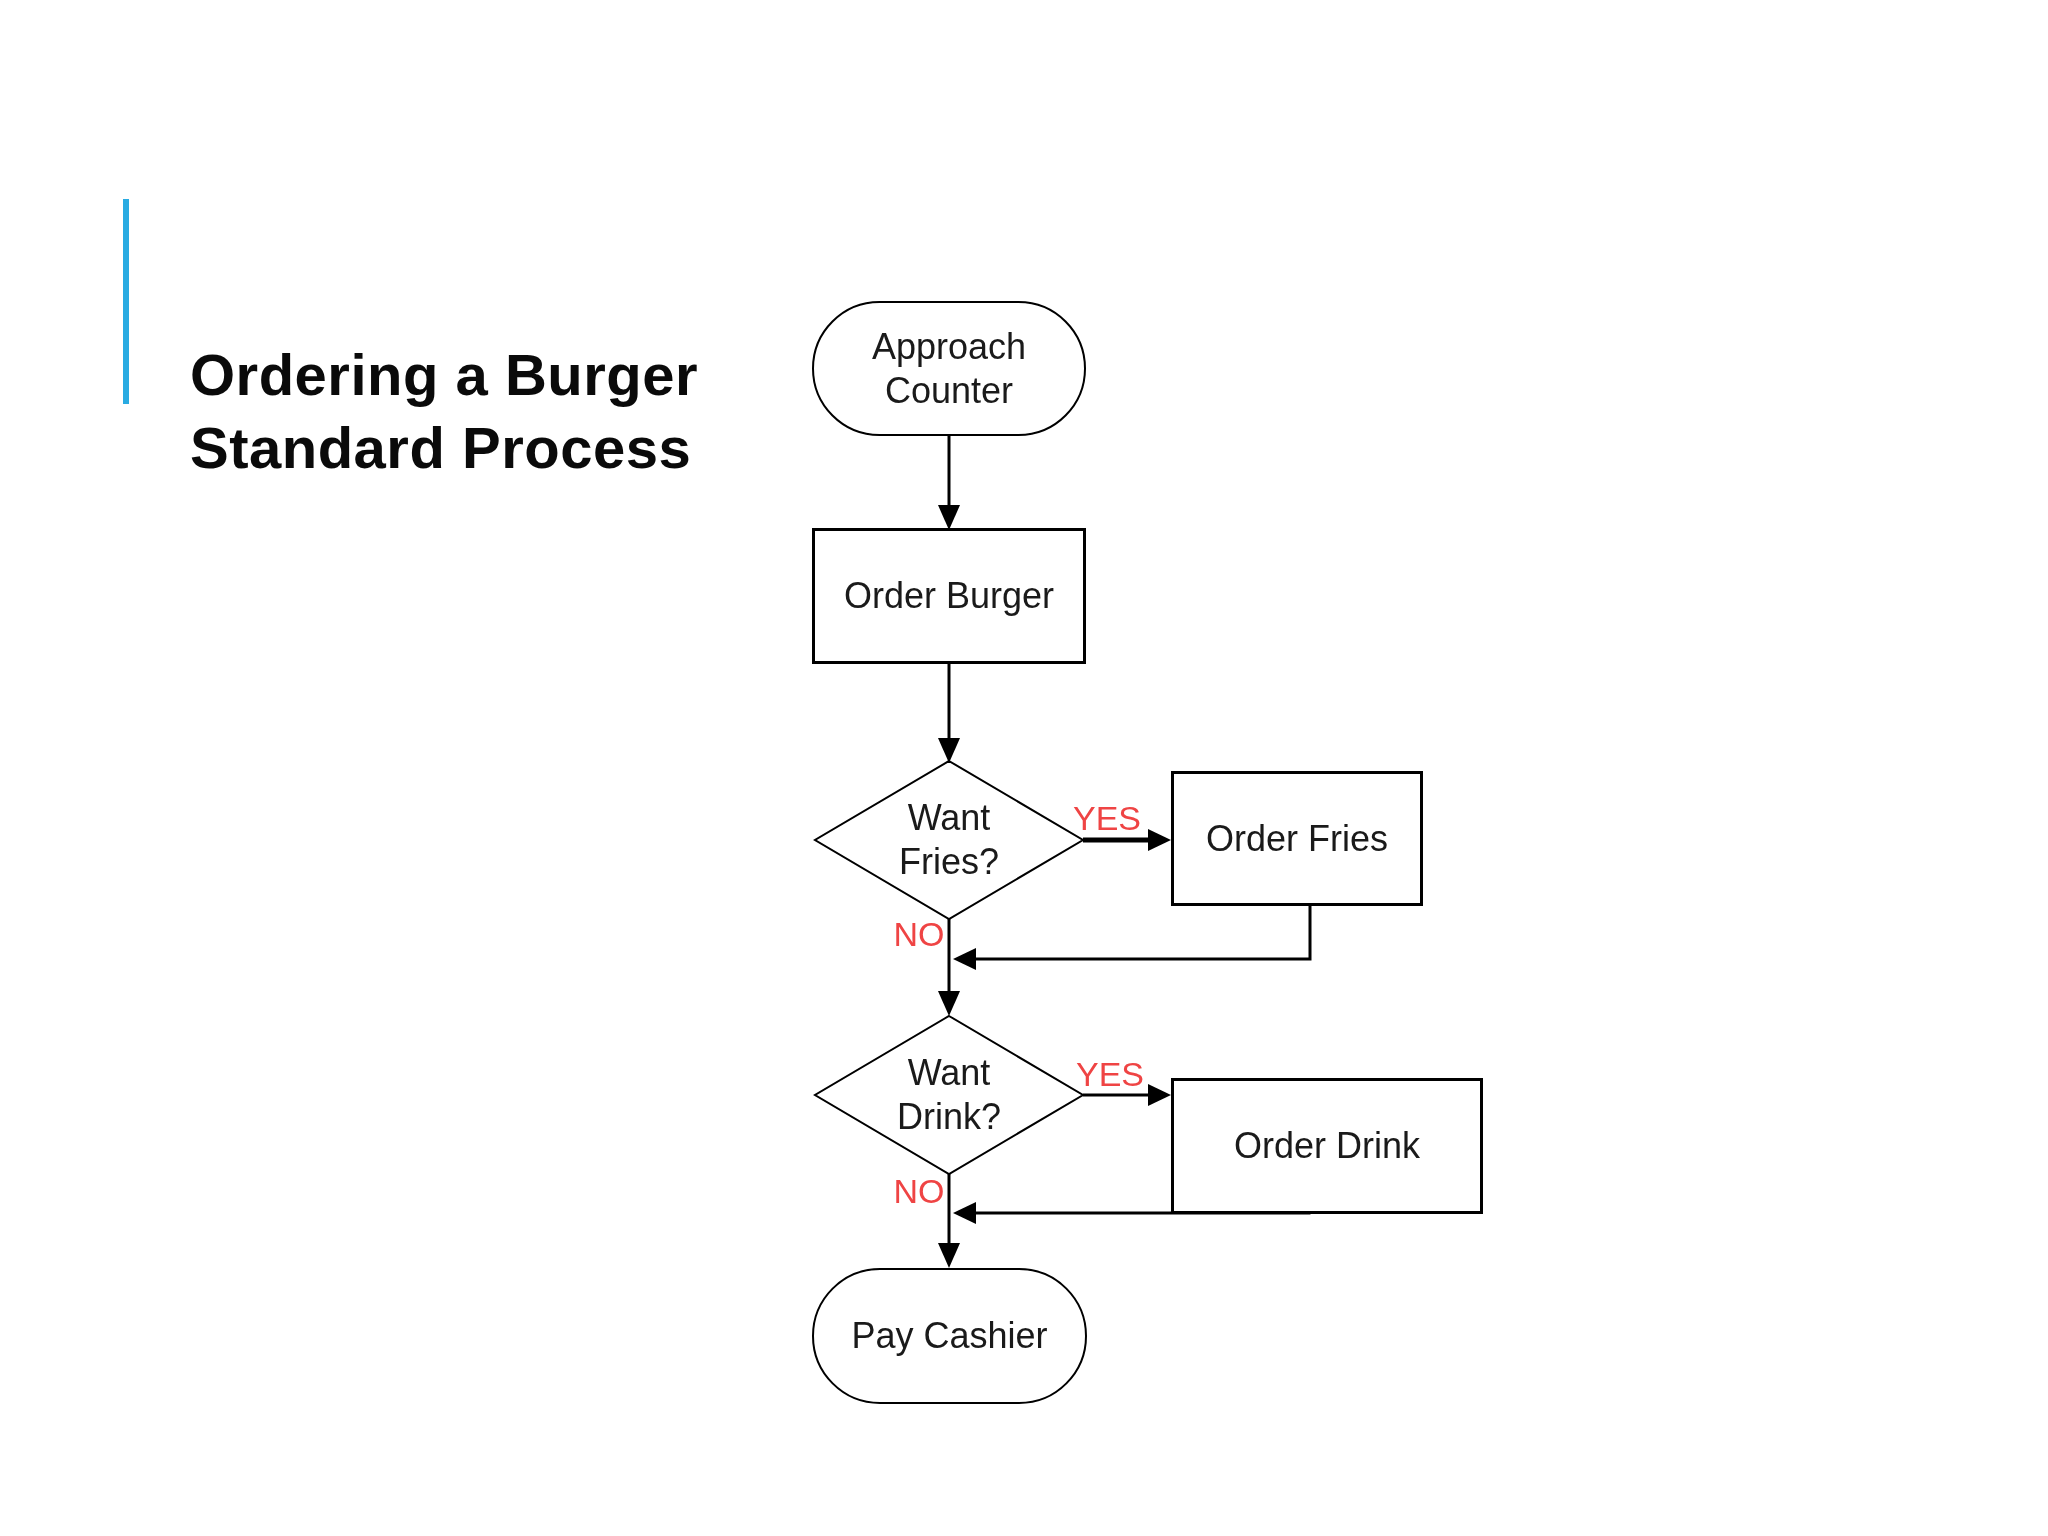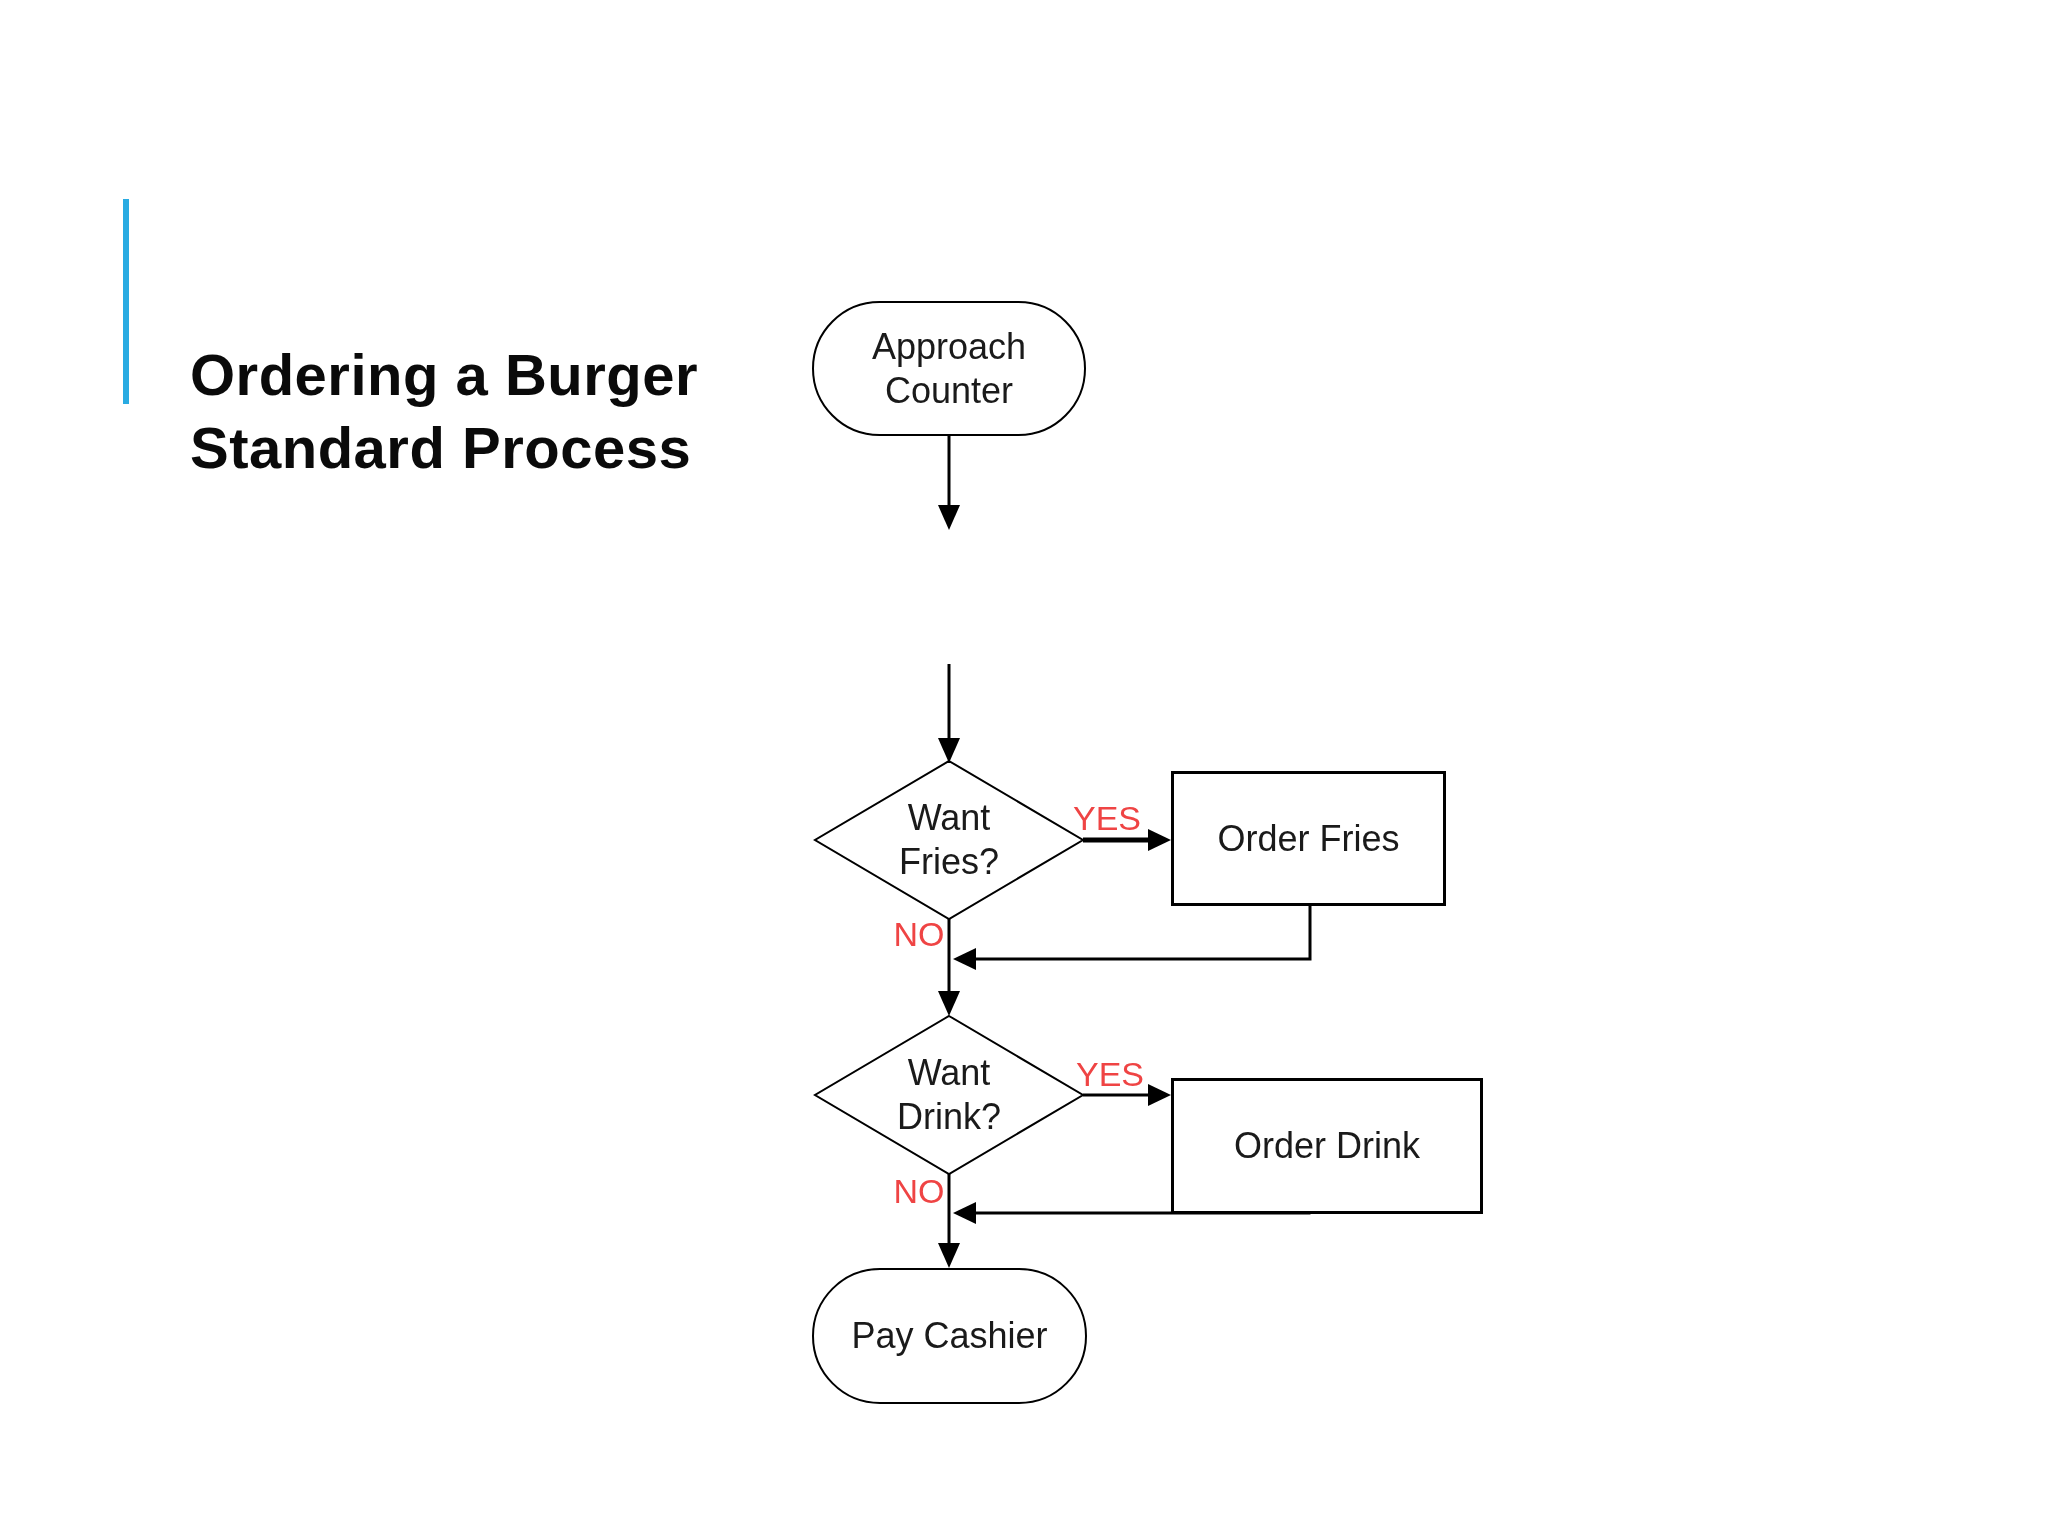--- a/index.html
+++ b/index.html
@@ -121,27 +121,30 @@
     <polygon points="1171,1079 1148,1068 1148,1090" fill="#000000"></polygon>
     <polygon points="953,943 976,932 976,954" fill="#000000"></polygon>
     <polygon points="953,1197 976,1186 976,1208" fill="#000000"></polygon>
   </svg>
 
   <div class="node terminal" style="left:812px; top:285px; width:274px; height:135px;text-align:right;">
     <div>Approach</div>
     <div>Counter</div>
   </div>
 
+  <div class="node process" style="left:812px; top:512px; width:274px; height:136px;">
+    <div>Order Burger</div>
+  </div>
 
   <div class="decision-label" style="left:815px; top:766px; width:268px; height:116px;">
     <div>Want</div>
     <div>Fries?</div>
   </div>
 
-  <div class="node process" style="left:1171px; top:755px; width:275px; height:135px;">
+  <div class="node process" style="left:1171px; top:755px; width:252px; height:135px;">
     <div>Order Fries</div>
   </div>
 
   <div class="decision-label" style="left:815px; top:1021px; width:268px; height:116px;">
     <div>Want</div>
     <div>Drink?</div>
   </div>
 
   <div class="node process" style="left:1171px; top:1062px; width:312px; height:136px;">
     <div>Order Drink</div>

